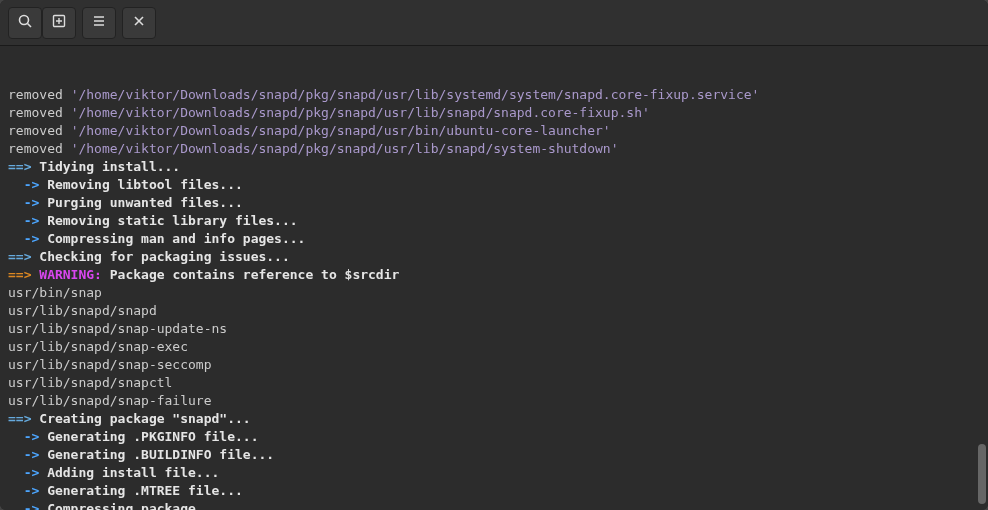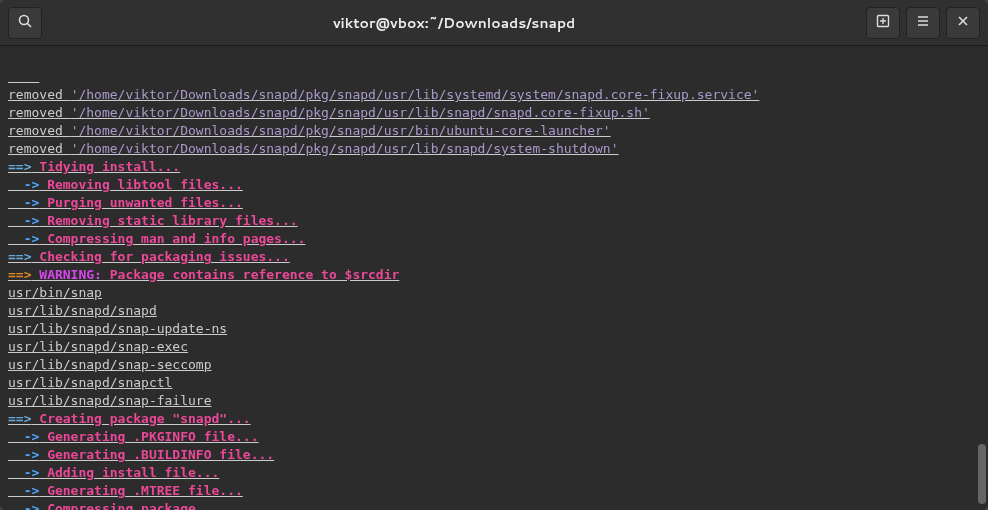--- a/index.html
+++ b/index.html
@@ -56,27 +56,26 @@
     }
     .terminal {
       flex: 1;
       background: #2c2c2c;
       padding: 4px 8px;
       color: #cccccc;
       line-height: 18px;
       white-space: pre;
       overflow-y: auto;
       position: relative;
-      text-decoration: underline;
     }
     .line { display: block; }
     .arrow-eq { color: #66aadd; font-weight: bold; }
     .arrow-w { color: #dd8822; font-weight: bold; }
     .sub-arrow { color: #4da6ff; font-weight: bold; }
-    .bold-white { color: #ec4899; font-weight: bold; }
+    .bold-white { color: #e5e5e5; font-weight: bold; }
     .warn-label { color: #d946ef; font-weight: bold; }
     .quoted { color: #aa99cc; }
     .scrollbar {
       position: absolute;
       right: 2px;
       bottom: 6px;
       width: 8px;
       height: 60px;
       background: #666;
       border-radius: 4px;
@@ -89,21 +88,20 @@
 <div class="window">
   <div class="titlebar">
     <div class="title-btn square">
       <span>
         <svg viewBox="0 0 16 16" fill="none" stroke="#ddd" stroke-width="1.6">
           <circle cx="7" cy="7" r="4.5"></circle>
             <line x1="10.5" y1="10.5" x2="14" y2="14"></line>
         </svg>
       </span>
     </div>
-    <div class="title-center">viktor@vbox:~/Downloads/snapd</div>
     <div class="title-right">
       <div class="title-btn">
         <span>
           <svg viewBox="0 0 16 16" fill="none" stroke="#ddd" stroke-width="1.4">
             <rect x="2.5" y="2.5" width="11" height="11" rx="1"></rect>
             <line x1="8" y1="5" x2="8" y2="11"></line>
               <line x1="5" y1="8" x2="11" y2="8"></line>
           </svg>
         </span>
       </div>

